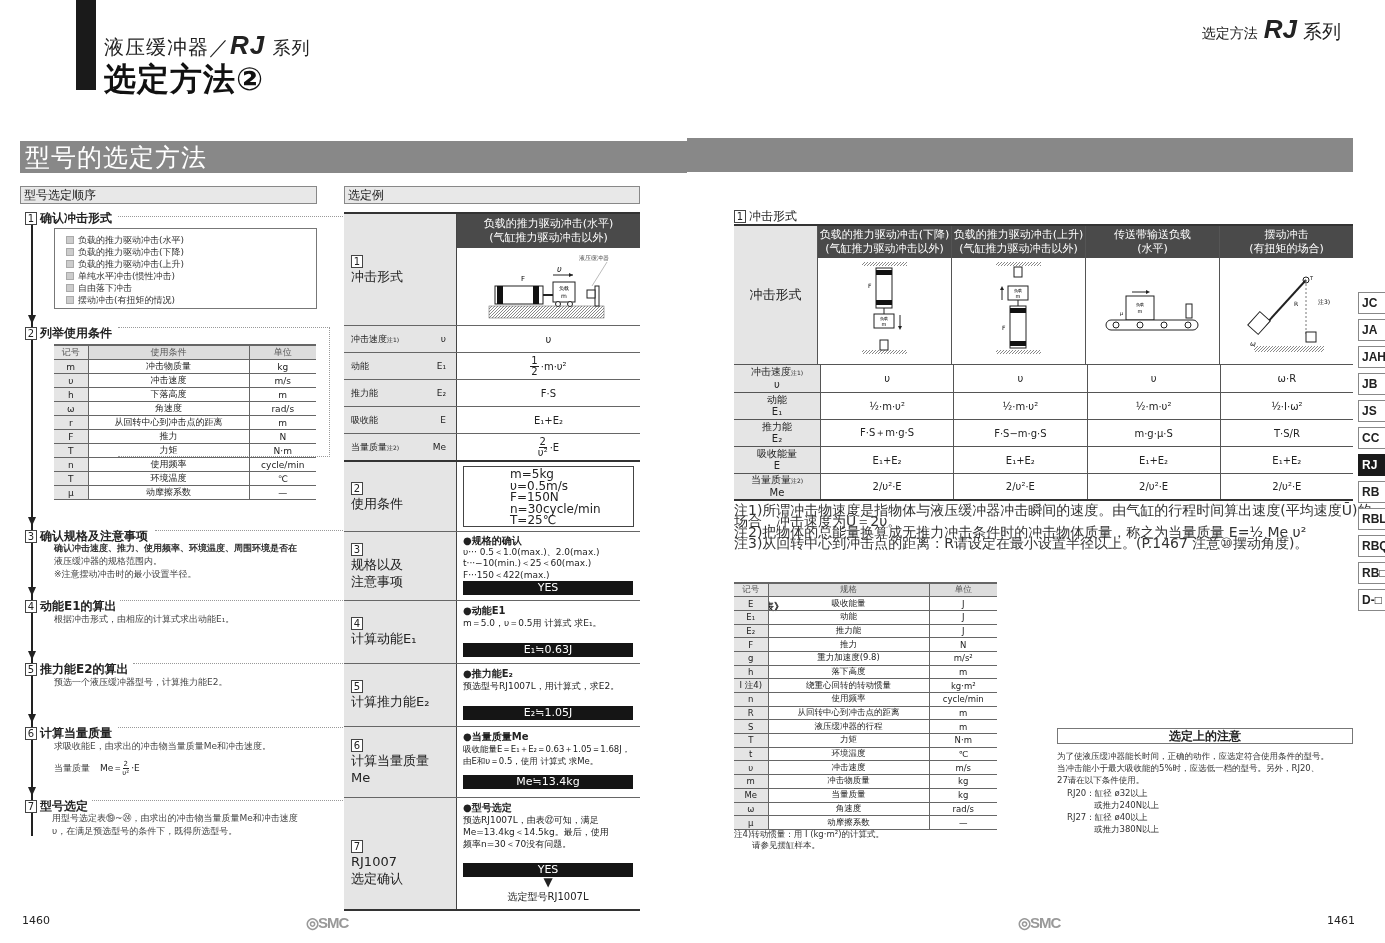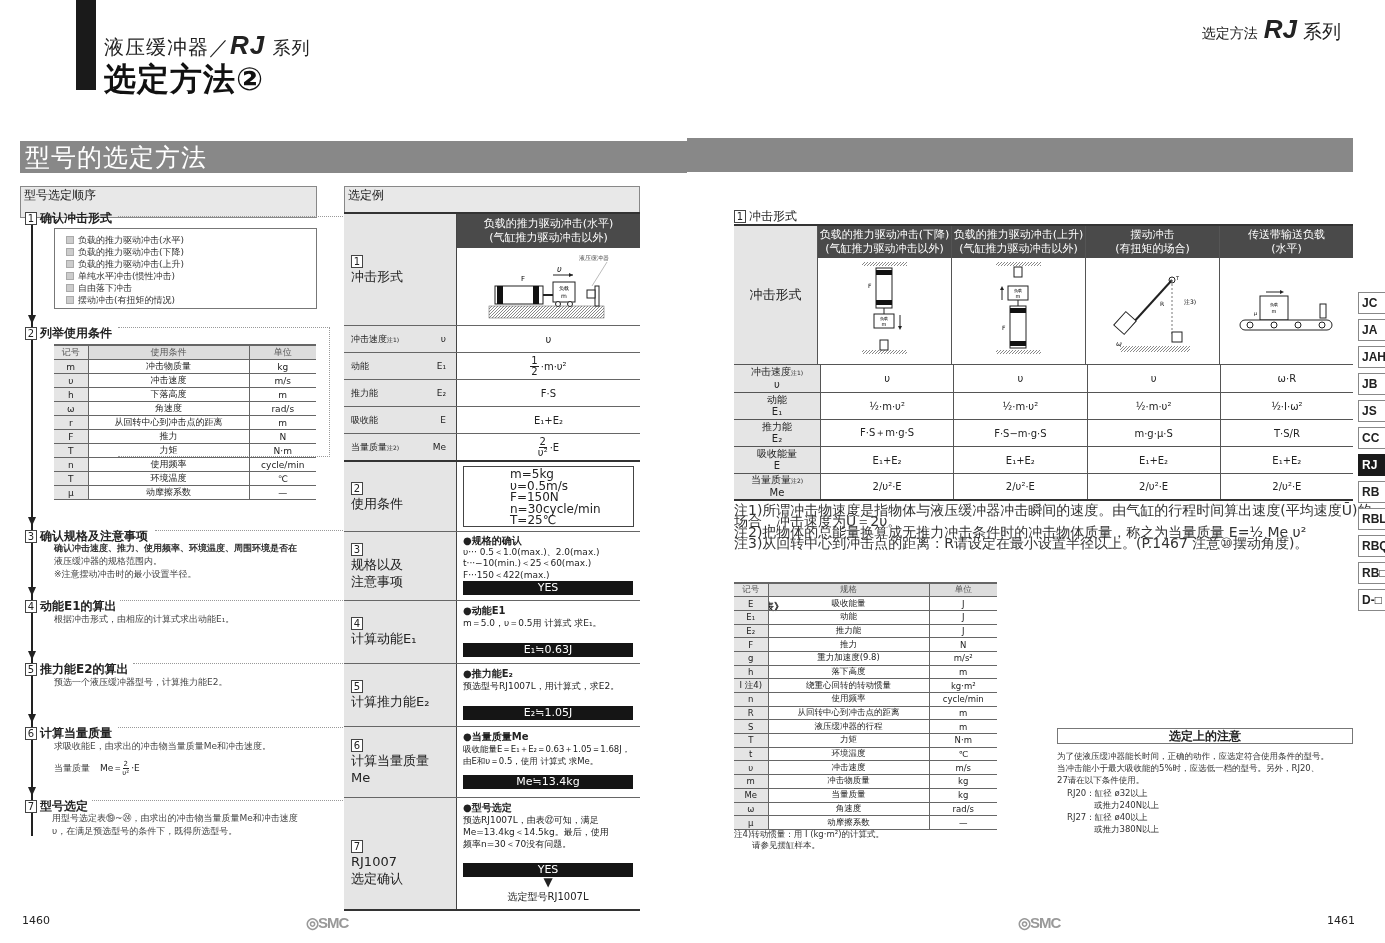--- a/index.html
+++ b/index.html
@@ -16,21 +16,21 @@
 
   
   .hdr-right { right: 44px; top: 14px; font-size: 14px; display: flex; align-items: baseline; gap: 6px; }
   .hdr-right .rj { font-family: "Liberation Sans", sans-serif; font-weight: bold; font-style: italic; font-size: 26px; }
   .hdr-right .xl { font-size: 19px; }
 
   
   .band-left { left: 20px; top: 141px; width: 667px; height: 32px; background: #888; color: #fff; font-size: 25px; padding-left: 5px; line-height: 34px; letter-spacing: 1px; }
   .band-right { left: 687px; top: 138px; width: 666px; height: 34px; background: #888; }
 
-  .subhdr { height: 32px; border: 1px solid #888; background: #e8e8e8; font-size: 12px; padding-left: 3px; line-height: 16px; }
+  .subhdr { height: 18px; border: 1px solid #888; background: #e8e8e8; font-size: 12px; padding-left: 3px; line-height: 16px; }
 
   
   .flow-line { left: 31px; top: 224px; width: 2px; height: 612px; background: #222; }
   .arrow { width: 0; height: 0; border-left: 4px solid transparent; border-right: 4px solid transparent; border-top: 9px solid #222; }
   .step-h { display: flex; align-items: center; gap: 3px; font-size: 12px; font-weight: bold; }
   .numbox { display: inline-block; width: 12px; height: 13px; border: 1px solid #444; font-size: 10px; line-height: 11px; text-align: center; font-weight: normal; background: #fff; }
   .dots { border-top: 1px dotted #999; }
   .step-body { font-size: 9px; color: #444; line-height: 13px; }
 
   .cb-box { left: 54px; top: 228px; width: 263px; height: 81px; border: 1px solid #777; padding: 5px 0 0 11px; }
@@ -489,56 +489,56 @@
         <line x1="66" y1="42" x2="66" y2="48" stroke="#222"></line>
         <rect x="58" y="48" width="16" height="42" fill="#fff" stroke="#222"></rect>
         <rect x="58" y="50" width="16" height="5" fill="#111"></rect>
           <rect x="58" y="83" width="16" height="5" fill="#111"></rect>
         <text x="50" y="72" font-size="6">F</text>
         <rect x="44" y="92" width="45" height="4" fill="url(#hatch)"></rect>
       </svg>
     </div>
     <div class="imp-c" style="flex-direction:column;align-items:stretch;justify-content:flex-start;">
       <div class="imp-hdr" style="display:flex;padding:2px 0;">
-          <div>摆动冲击</div>
-          <div>(有扭矩的场合)</div>
-        </div>
-      <svg viewBox="0 0 133 105" width="133" height="105">
-        <circle cx="86" cy="22" r="3" fill="#fff" stroke="#222"></circle>
-        <line x1="86" y1="22" x2="46" y2="66" stroke="#222" stroke-width="2"></line>
-        <line x1="86" y1="22" x2="86" y2="78" stroke="#777" stroke-dasharray="2 2"></line>
-        <rect x="30" y="58" width="18" height="14" fill="#fff" stroke="#222" transform="rotate(-48 39 65)"></rect>
-        <text x="90" y="22" font-size="5">T</text>
-        <text x="74" y="48" font-size="6">R</text>
-        <text x="98" y="46" font-size="6">注3)</text>
-        <rect x="86" y="74" width="10" height="10" fill="#fff" stroke="#222"></rect>
-        <text x="30" y="88" font-size="7" font-style="italic">ω</text>
-        <rect x="34" y="88" width="70" height="6" fill="url(#hatch)"></rect>
-      </svg>
-    </div>
-    <div class="imp-c" style="flex-direction:column;align-items:stretch;justify-content:flex-start;">
-      <div class="imp-hdr" style="display:flex;padding:2px 0;">
           <div>传送带输送负载</div>
           <div>(水平)</div>
         </div>
       <svg viewBox="0 0 133 105" width="133" height="105">
         <rect x="40" y="38" width="28" height="24" fill="#fff" stroke="#222"></rect>
         <text x="54" y="48" font-size="4" text-anchor="middle">负载</text>
           <text x="54" y="55" font-size="5" text-anchor="middle">m</text>
         <line x1="46" y1="34" x2="62" y2="34" stroke="#222"></line>
           <path d="M64 34 l-4 -2 v4z" fill="#222"></path>
         <rect x="20" y="62" width="92" height="10" rx="5" fill="#fff" stroke="#222"></rect>
         <circle cx="30" cy="67" r="3" fill="#fff" stroke="#222"></circle>
           <circle cx="54" cy="67" r="3" fill="#fff" stroke="#222"></circle>
           <circle cx="78" cy="67" r="3" fill="#fff" stroke="#222"></circle>
           <circle cx="102" cy="67" r="3" fill="#fff" stroke="#222"></circle>
         <rect x="100" y="46" width="6" height="14" fill="#fff" stroke="#222"></rect>
         <text x="34" y="57" font-size="5" font-style="italic">μ</text>
       </svg>
     </div>
+    <div class="imp-c" style="flex-direction:column;align-items:stretch;justify-content:flex-start;">
+      <div class="imp-hdr" style="display:flex;padding:2px 0;">
+          <div>摆动冲击</div>
+          <div>(有扭矩的场合)</div>
+        </div>
+      <svg viewBox="0 0 133 105" width="133" height="105">
+        <circle cx="86" cy="22" r="3" fill="#fff" stroke="#222"></circle>
+        <line x1="86" y1="22" x2="46" y2="66" stroke="#222" stroke-width="2"></line>
+        <line x1="86" y1="22" x2="86" y2="78" stroke="#777" stroke-dasharray="2 2"></line>
+        <rect x="30" y="58" width="18" height="14" fill="#fff" stroke="#222" transform="rotate(-48 39 65)"></rect>
+        <text x="90" y="22" font-size="5">T</text>
+        <text x="74" y="48" font-size="6">R</text>
+        <text x="98" y="46" font-size="6">注3)</text>
+        <rect x="86" y="74" width="10" height="10" fill="#fff" stroke="#222"></rect>
+        <text x="30" y="88" font-size="7" font-style="italic">ω</text>
+        <rect x="34" y="88" width="70" height="6" fill="url(#hatch)"></rect>
+      </svg>
+    </div>
   </div>
   <div class="imp-row" style="height:28px;">
     <div class="imp-l">
         <div><span>冲击速度</span><span class="sm">注1)</span></div>
         <div>υ</div>
       </div>
     <div class="imp-c">υ</div>
     <div class="imp-c">υ</div>
     <div class="imp-c">υ</div>
     <div class="imp-c">ω·R</div>

